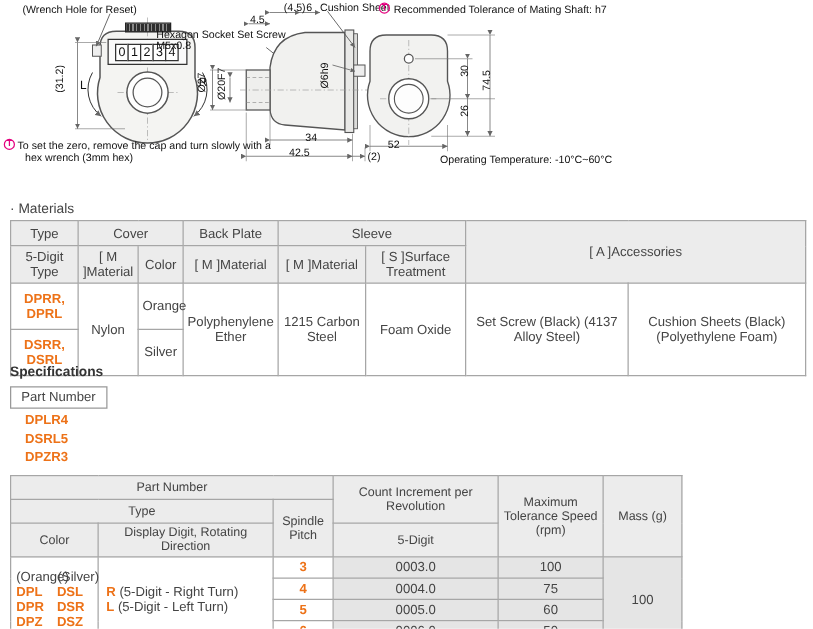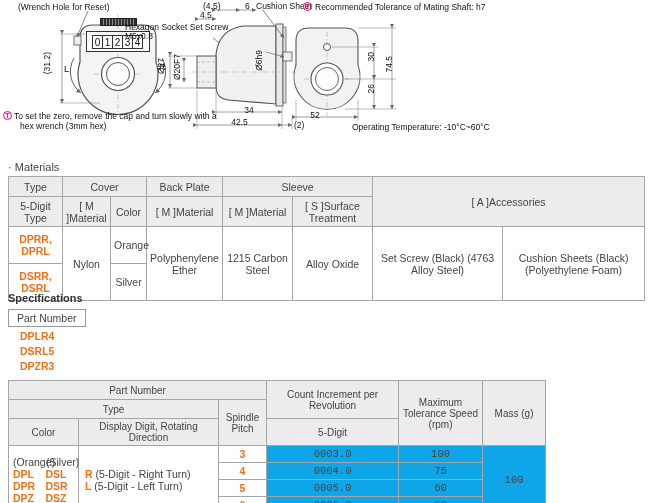--- a/index.html
+++ b/index.html
@@ -35,21 +35,21 @@
 #spec-sec { position:absolute; left:8px; top:292px; }
 #spec-sec .title { font-size:11px; font-weight:bold; color:#333; margin-bottom:4px; }
 .pn-box { display:inline-block; border:1px solid #999; padding:2px 8px; font-size:10.5px; color:#444; background:#fff; }
 .pn-examples { margin:2px 0 0 12px; }
 .pn-examples div { font-size:10.5px; line-height:15px; }
 
 #spec-table-wrap { position:absolute; left:8px; top:380px; }
 #spec-table { width:537px; }
 #spec-table th { height:19px; font-size:10px; }
 #spec-table td { height:15px; font-size:10.5px; }
-.blue { background:#0ea5e9;font-family:Liberation Mono, monospace; }
+.blue { background:#e5e5e5; }
 .left-cell { text-align:left; padding-left:6px; }
 .pair { display:flex; }
 .pair span { width:33px; text-align:left; padding-left:2px; font-size:10.5px; }
 .pair .plain { color:#444; font-weight:normal; }
 </style>
 </head>
 <body>
 
 <div id="drawings">
   <svg width="650" height="142" viewBox="0 0 650 142">
@@ -134,21 +134,21 @@
   </div>
 
   <div class="dl" style="left:18px; top:2px;">(Wrench Hole for Reset)</div>
   <div class="vl" style="left:42px; top:52px;">(31.2)</div>
   <div class="dl" style="left:64px; top:64px; font-size:9.5px;">L</div>
   <div class="dl" style="left:159px; top:62px; font-size:9.5px;">R</div>
   <div class="dl" style="left:125px; top:22px; width:88px; text-align:right;">Hexagon Socket Set Screw</div>
   <div class="dl" style="left:125px; top:31px; width:88px; ">M5x0.8</div>
 
   <div class="dl" style="left:200px; top:10px;">4.5</div>
-  <div class="dl" style="left:203px; top:1px;">(4.5)</div>
+  <div class="dl" style="left:227px; top:1px;">(4.5)</div>
   <div class="dl" style="left:245px; top:1px;">6</div>
   <div class="dl" style="left:256px; top:1px;">Cushion Sheet</div>
   <div class="vl" style="left:156px; top:58px;">Ø27</div>
   <div class="vl" style="left:172px; top:54px;">Ø20F7</div>
   <div class="vl" style="left:254px; top:50px;">Ø6h9</div>
   <div class="dl" style="left:216px; top:105px; width:66px; text-align:center;">34</div>
   <div class="dl" style="left:197px; top:117px; width:85px; text-align:center;">42.5</div>
   <div class="dl" style="left:294px; top:120px;">(2)</div>
 
   <div class="note-icon" style="left:303px; top:2px;">T</div>
@@ -192,22 +192,22 @@
       <th>[ M ]Material</th>
       <th>[ M ]Material</th>
       <th>[ S ]Surface Treatment</th>
     </tr>
     <tr>
       <td class="orange">DPRR, DPRL</td>
       <td rowspan="2">Nylon</td>
       <td>Orange</td>
       <td rowspan="2">Polyphenylene Ether</td>
       <td rowspan="2">1215 Carbon Steel</td>
-      <td rowspan="2">Alloy Oxide</td>
-      <td rowspan="2">Set Screw (Black) (4763 Alloy Steel)</td>
+      <td rowspan="2">Foam Oxide</td>
+      <td rowspan="2">Set Screw (Black) (4137 Alloy Steel)</td>
       <td rowspan="2">Cushion Sheets (Black) (Polyethylene Foam)</td>
     </tr>
     <tr>
       <td class="orange">DSRR, DSRL</td>
       <td>Silver</td>
     </tr>
   </tbody>
     </table>
 </div>
 

